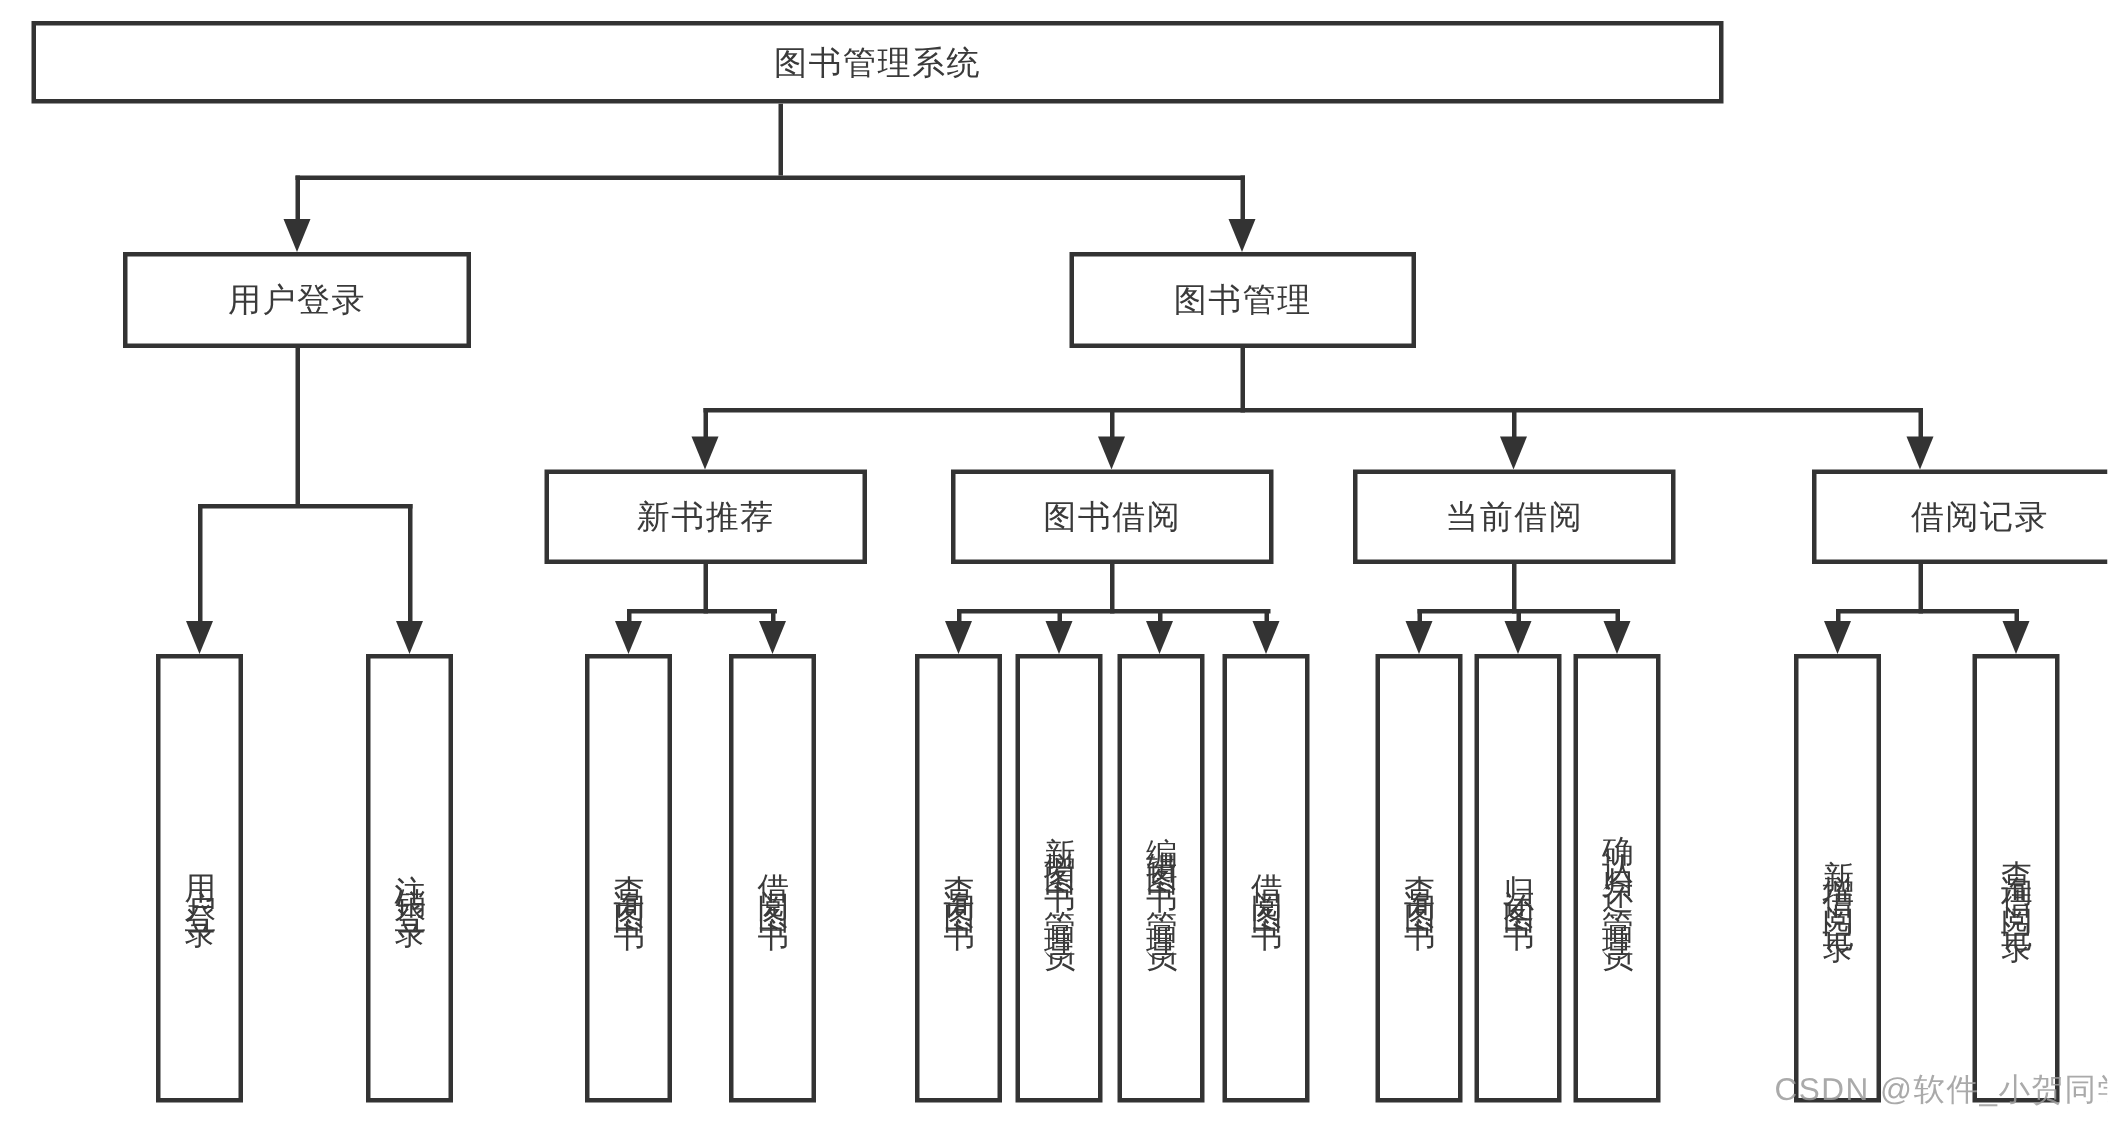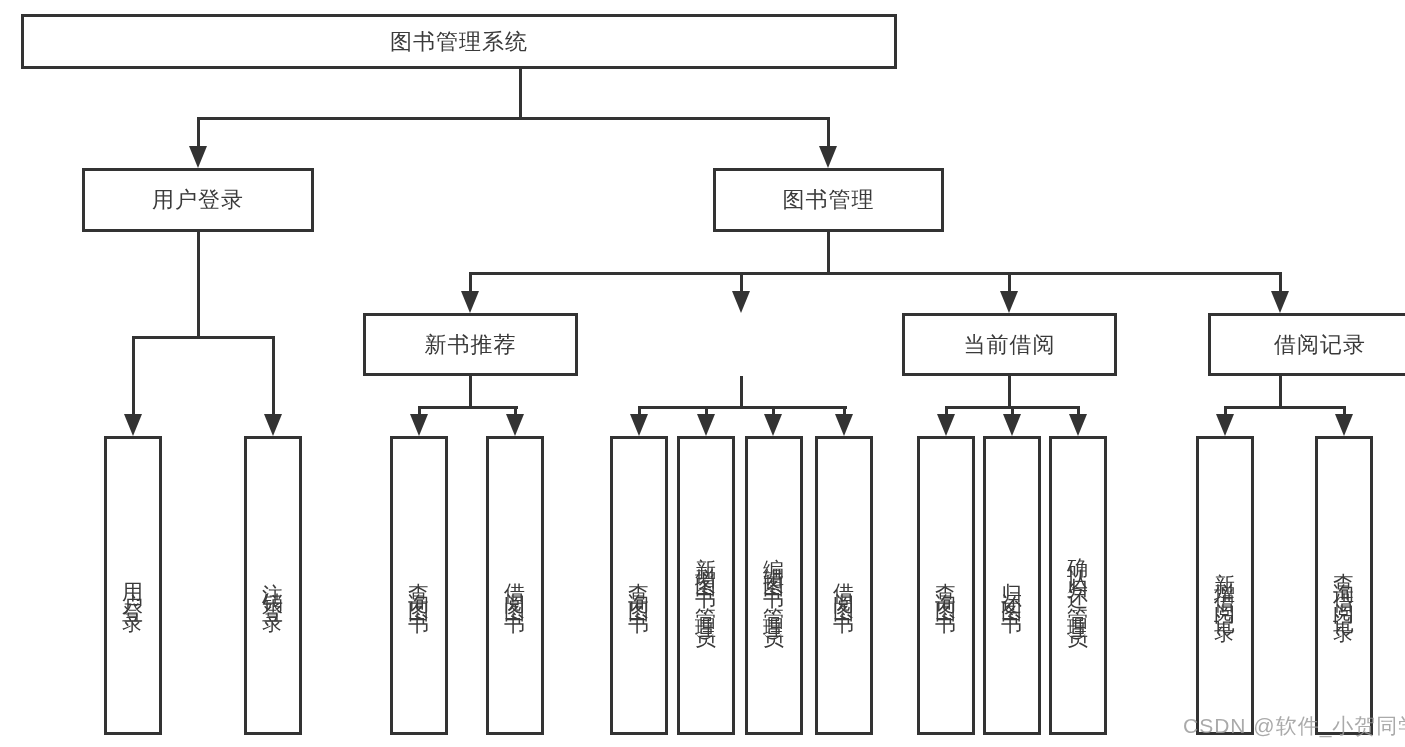--- a/index.html
+++ b/index.html
@@ -118,34 +118,37 @@
   <div class="vl" style="left:1077px;top:406px;height:12px"></div>
   <div class="arrow" style="left:1069px;top:414px"></div>
 
   <div class="vl" style="left:1279px;top:376px;height:33px"></div>
   <div class="hl" style="left:1224px;top:406px;width:122px"></div>
   <div class="vl" style="left:1224px;top:406px;height:12px"></div>
   <div class="arrow" style="left:1216px;top:414px"></div>
   <div class="vl" style="left:1343px;top:406px;height:12px"></div>
   <div class="arrow" style="left:1335px;top:414px"></div>
 
-  <div class="box h" style="left:21px;top:14px;width:876px;height:55px">
+  <div class="box h" style="left:21px;top:14px;width:1128px;height:55px">
     <span>图书管理系统</span>
   </div>
 
   <div class="box h" style="left:82px;top:168px;width:232px;height:64px">
     <span>用户登录</span>
   </div>
   <div class="box h" style="left:363px;top:313px;width:215px;height:63px">
     <span>新书推荐</span>
   </div>
 
   <div class="box h" style="left:713px;top:168px;width:231px;height:64px">
     <span>图书管理</span>
   </div>
+  <div class="box h" style="left:634px;top:313px;width:215px;height:63px">
+    <span>图书借阅</span>
+  </div>
   <div class="box h" style="left:902px;top:313px;width:215px;height:63px">
     <span>当前借阅</span>
   </div>
   <div class="box h" style="left:1208px;top:313px;width:224px;height:63px">
     <span>借阅记录</span>
   </div>
 
   <div class="box v" style="left:104px;top:436px;width:58px;height:299px">
     <span>用户登录</span>
   </div>

